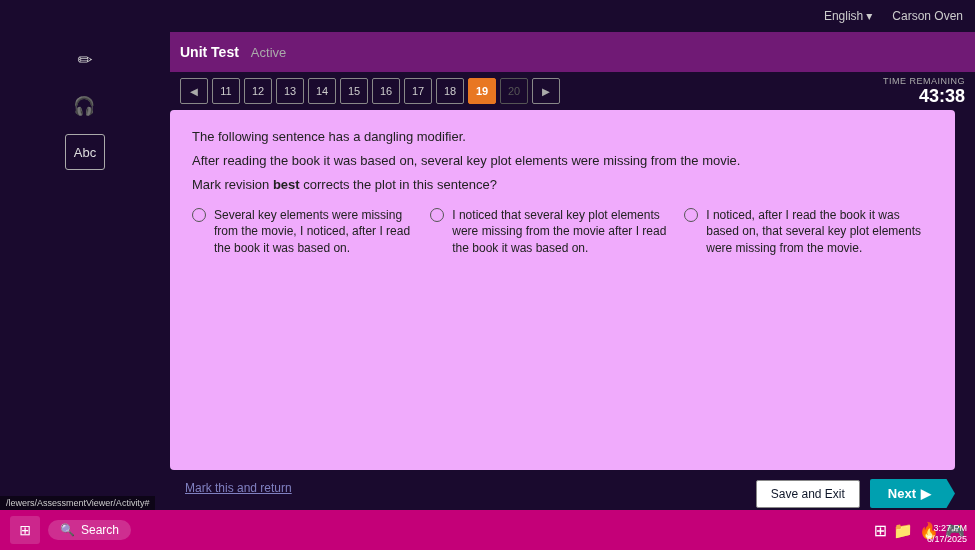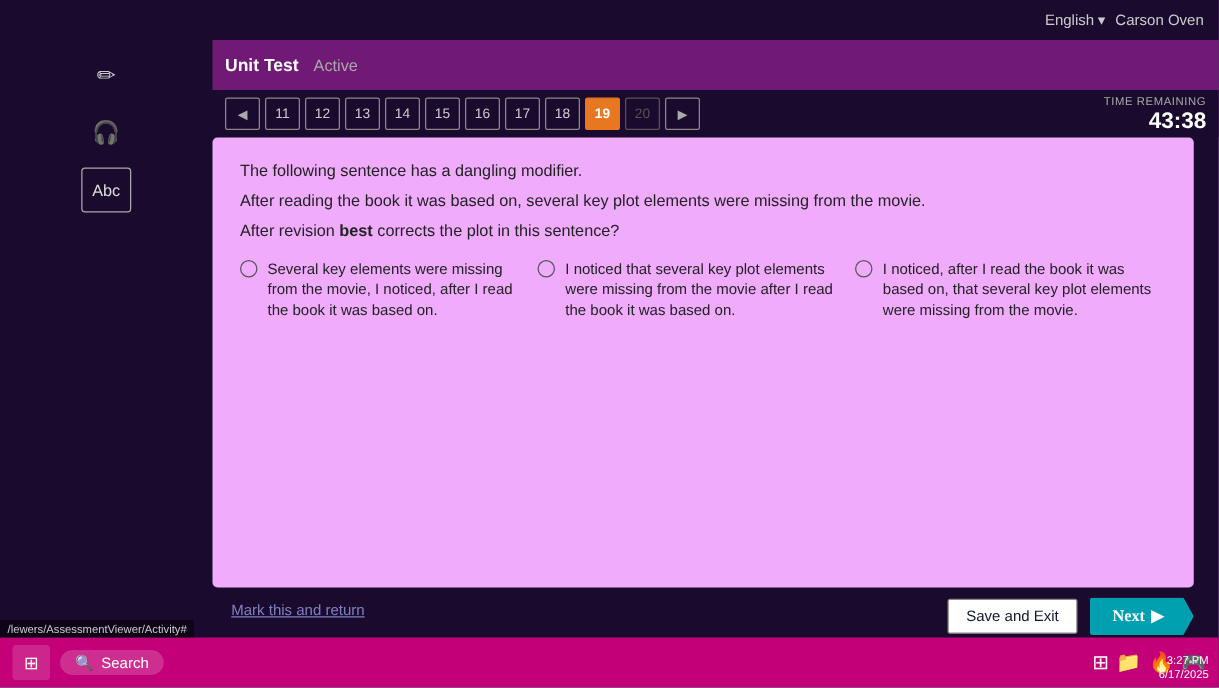--- a/index.html
+++ b/index.html
@@ -15,21 +15,21 @@
     
     .top-bar {
       position: absolute;
       top: 0; left: 0; right: 0;
       height: 32px;
       background: #1a0a2e;
       display: flex;
       align-items: center;
       justify-content: flex-end;
       padding: 0 12px;
-      gap: 8px;
+      gap: 20px;
     }
     .top-bar-lang {
       color: #ccc;
       font-size: 12px;
       display: flex;
       align-items: center;
       gap: 3px;
     }
     .top-bar-user {
       color: #ccc;
@@ -211,21 +211,20 @@
       font-size: 13px;
       font-weight: bold;
       padding: 7px 18px;
       cursor: pointer;
       border-radius: 2px;
       display: flex;
       align-items: center;
       gap: 5px;
       clip-path: polygon(0 0, 90% 0, 100% 50%, 90% 100%, 0 100%);
       padding-right: 24px;
-      font-family: Liberation Serif, serif;
     }
     .btn-submit {
       background: #007bba;
       border: none;
       color: #fff;
       font-size: 13px;
       font-weight: bold;
       padding: 7px 16px;
       cursor: pointer;
       border-radius: 2px;
@@ -316,21 +315,21 @@
   <div class="timer-box">
     <div class="timer-label">TIME REMAINING</div>
     <div class="timer-value">43:38</div>
   </div>
 </div>
 
 <div class="main-content">
   <p class="question-text">The following sentence has a dangling modifier.</p>
   <p class="question-text">After reading the book it was based on, several key plot elements were missing from the movie.</p>
   <p class="question-text bold-word">
-    <span>After revision </span><strong>best</strong><span> corrects the plot in this sentence?</span>
+    <span>Mark revision </span><strong>best</strong><span> corrects the plot in this sentence?</span>
   </p>
 
   <div class="options-list">
     <div class="option-item">
       <div class="option-radio"></div>
       <span>Several key elements were missing from the movie, I noticed, after I read the book it was based on.</span>
     </div>
     <div class="option-item">
       <div class="option-radio"></div>
       <span>I noticed that several key plot elements were missing from the movie after I read the book it was based on.</span>

